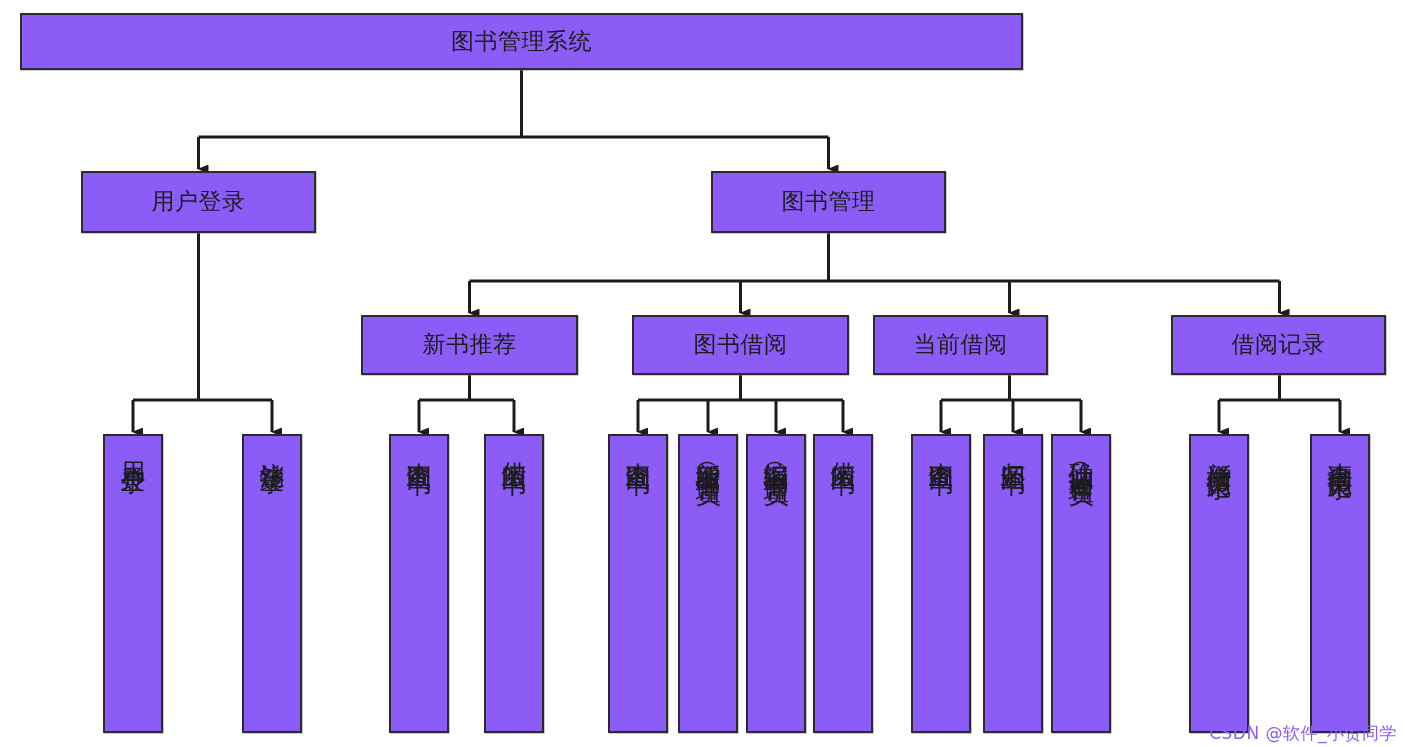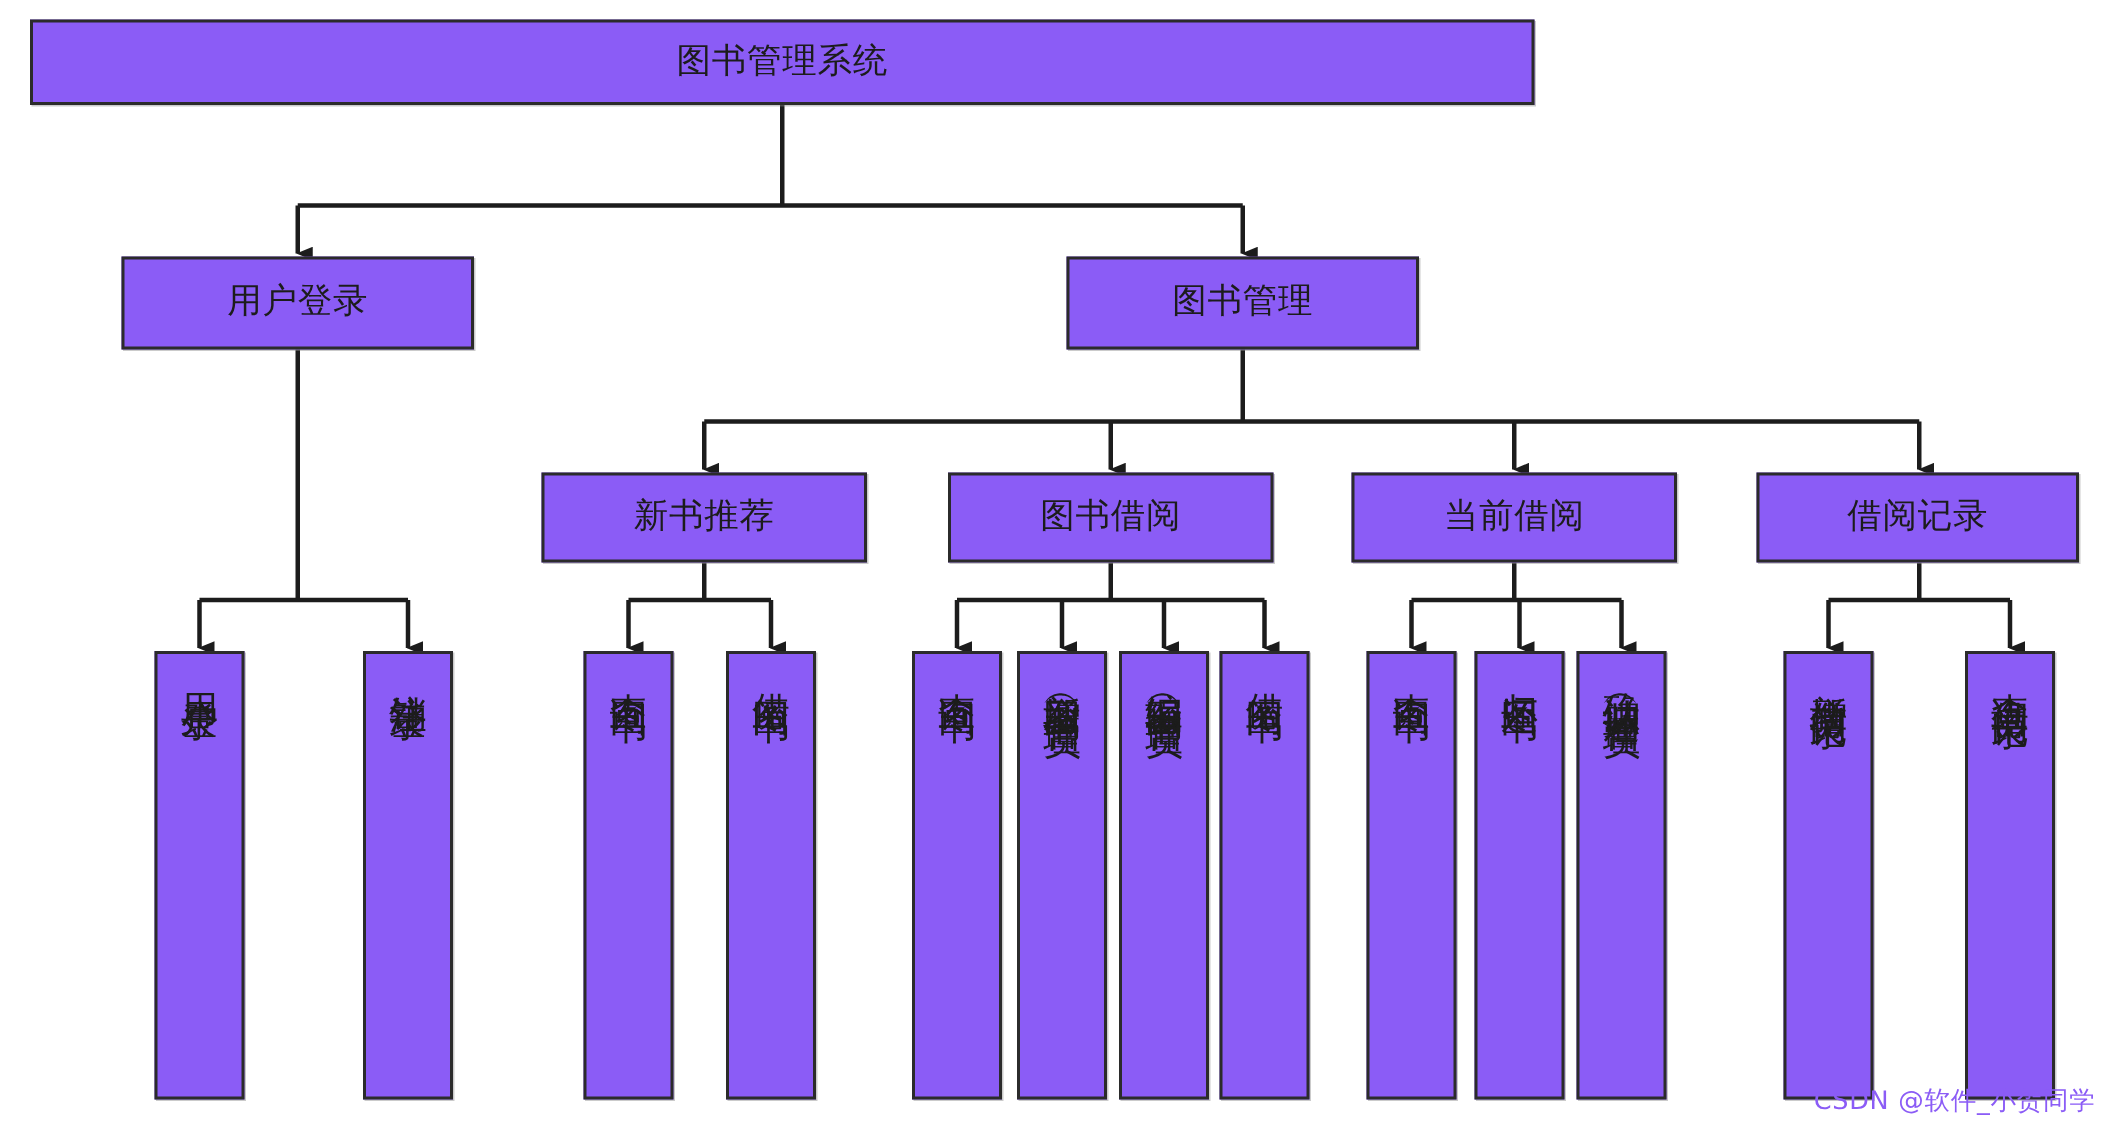--- a/index.html
+++ b/index.html
@@ -125,21 +125,21 @@
   <div class="node-box node-h" style="left: 711px; top: 171px; width: 235px; height: 62px;">
     <span class="node-label">图书管理</span>
   </div>
 
   <div class="node-box node-h" style="left: 361px; top: 315px; width: 217px; height: 60px;">
     <span class="node-label">新书推荐</span>
   </div>
   <div class="node-box node-h" style="left: 632px; top: 315px; width: 217px; height: 60px;">
     <span class="node-label">图书借阅</span>
   </div>
-  <div class="node-box node-h" style="left: 901px; top: 315px; width: 217px; height: 60px;">
+  <div class="node-box node-h" style="left: 873px; top: 315px; width: 175px; height: 60px;">
     <span class="node-label">当前借阅</span>
   </div>
   <div class="node-box node-h" style="left: 1171px; top: 315px; width: 215px; height: 60px;">
     <span class="node-label">借阅记录</span>
   </div>
 
   <div class="node-box node-v" style="left: 103px; top: 434px; width: 60px; height: 299px;">
     <span class="node-label">用户登录</span>
   </div>
   <div class="node-box node-v" style="left: 242px; top: 434px; width: 60px; height: 299px;">

